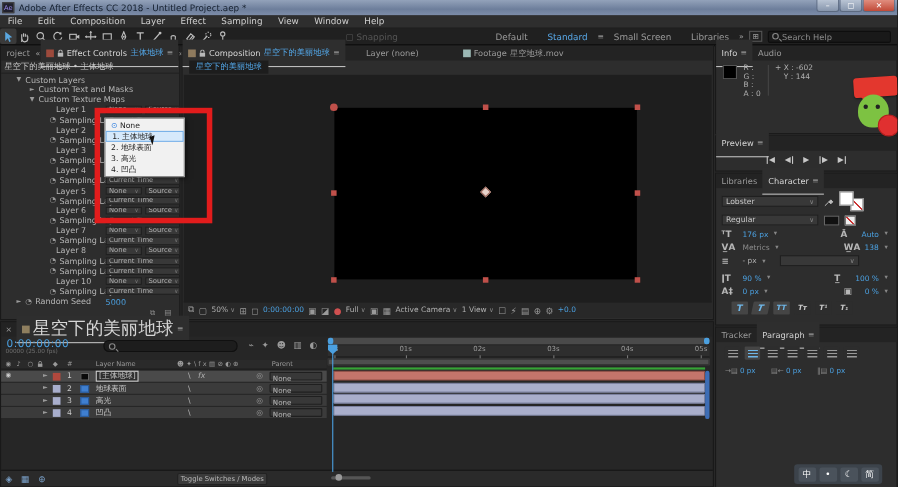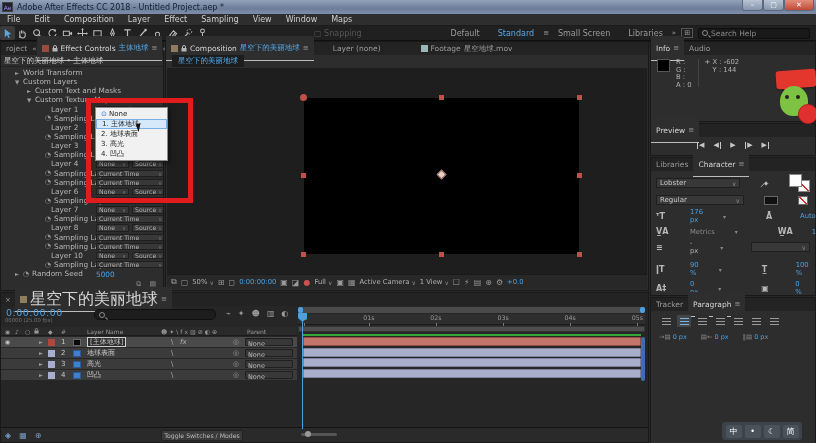--- a/index.html
+++ b/index.html
@@ -96,21 +96,21 @@
   .rpanel{left:650px;width:166px;}
   .info-panel{top:41px;height:81px;}
   .info-vals{display:flex;font-size:6.8px;color:#b0b0b0;padding:4px 4px 0 6px;gap:6px;}
   .swatch{width:13px;height:13px;background:#000;border:1px solid #555;flex:none;}
   .info-col{line-height:7.5px;}
   .preview-panel{top:123px;height:33px;}
   .transport{display:flex;justify-content:center;gap:9px;margin-top:4px;}
   .tbtn{display:flex;align-items:center;color:#c7c7c7;font-size:7px;gap:1px;}
   .vbar{width:1.5px;height:7px;background:#c7c7c7;}
   .char-panel{top:157px;height:139px;}
-  .crow{display:flex;align-items:center;margin:3px 5px 0 5px;font-size:6.8px;color:#b0b0b0;gap:20px;}
+  .crow{display:flex;align-items:center;margin:3px 5px 0 5px;font-size:6.8px;color:#b0b0b0;gap:5px;}
   .field{background:#383838;border:1px solid #1f1f1f;height:10px;display:flex;align-items:center;
     justify-content:space-between;font-size:7px;color:#c9c9c9;padding:0 3px;}
   .cicon{color:#b8b8b8;font-size:8px;font-weight:bold;width:14px;flex:none;}
   .cval{color:#4ba0e0;}
   .gray{color:#8a8a8a;}
   .fauxrow{display:flex;gap:4px;margin:5px 0 0 14px;}
   .fauxbtn{width:15px;height:12px;background:#2d2d2d;color:#c9c9c9;font-size:8px;font-weight:bold;
     font-style:italic;display:flex;align-items:center;justify-content:center;border-radius:1px;}
   .fauxbtn.on{background:#454545;color:#6fb7e8;}
   .para-panel{top:297px;height:146px;border-bottom:none;}
@@ -214,21 +214,21 @@
 
   <div class="abs menubar">
     <span>File</span>
     <span>Edit</span>
     <span>Composition</span>
     <span>Layer</span>
     <span>Effect</span>
     <span>Sampling</span>
     <span>View</span>
     <span>Window</span>
-    <span>Maps</span>
+    <span>Help</span>
   </div>
 
   <div class="abs toolbar">
     <div class="tool active">
       <svg width="11" height="11" viewBox="0 0 12 12">
           <path d="M3,1 L3,10 L5.5,7.5 L7,11 L8.5,10.3 L7,7 L10,6.5 Z" fill="#5aa7e0"></path>
         </svg>
       </div>
     <div class="tool">
       <svg width="11" height="11" viewBox="0 0 12 12">
@@ -334,26 +334,20 @@
           </svg>
         <span>Effect Controls</span>
         <span class="blue">主体地球</span>
         <span class="menu-glyph">≡</span>
       </div>
       <span class="menu-glyph" style="margin-left:auto;padding-right:2px">»</span>
     </div>
     <div class="ec-sub">星空下的美丽地球 • 主体地球</div>
     <div class="ec-rows">
 
-        <div class="ec-row i1">
-          <span class="twirl">►</span>
-
-          <span class="lbl">World Transform</span>
-
-        </div>
 
         <div class="ec-row i1">
           <span class="twirl">▼</span>
 
           <span class="lbl">Custom Layers</span>
 
         </div>
 
         <div class="ec-row i2">
           <span class="twirl">►</span>
@@ -422,20 +416,26 @@
         </div>
 
         <div class="ec-row i4">
 
           <span class="sw">◔</span>
           <span class="lbl">Sampling Layer</span>
           <span class="c1 ct">Current Time</span>
 
         </div>
 
+        <div class="ec-row i3">
+
+          <span class="lbl">Layer 5</span>
+          <span class="c1 ns">None</span>
+          <span class="c2 ns">Source</span>
+        </div>
 
         <div class="ec-row i4">
 
           <span class="sw">◔</span>
           <span class="lbl">Sampling Layer</span>
           <span class="c1 ct">Current Time</span>
 
         </div>
 
         <div class="ec-row i3">

